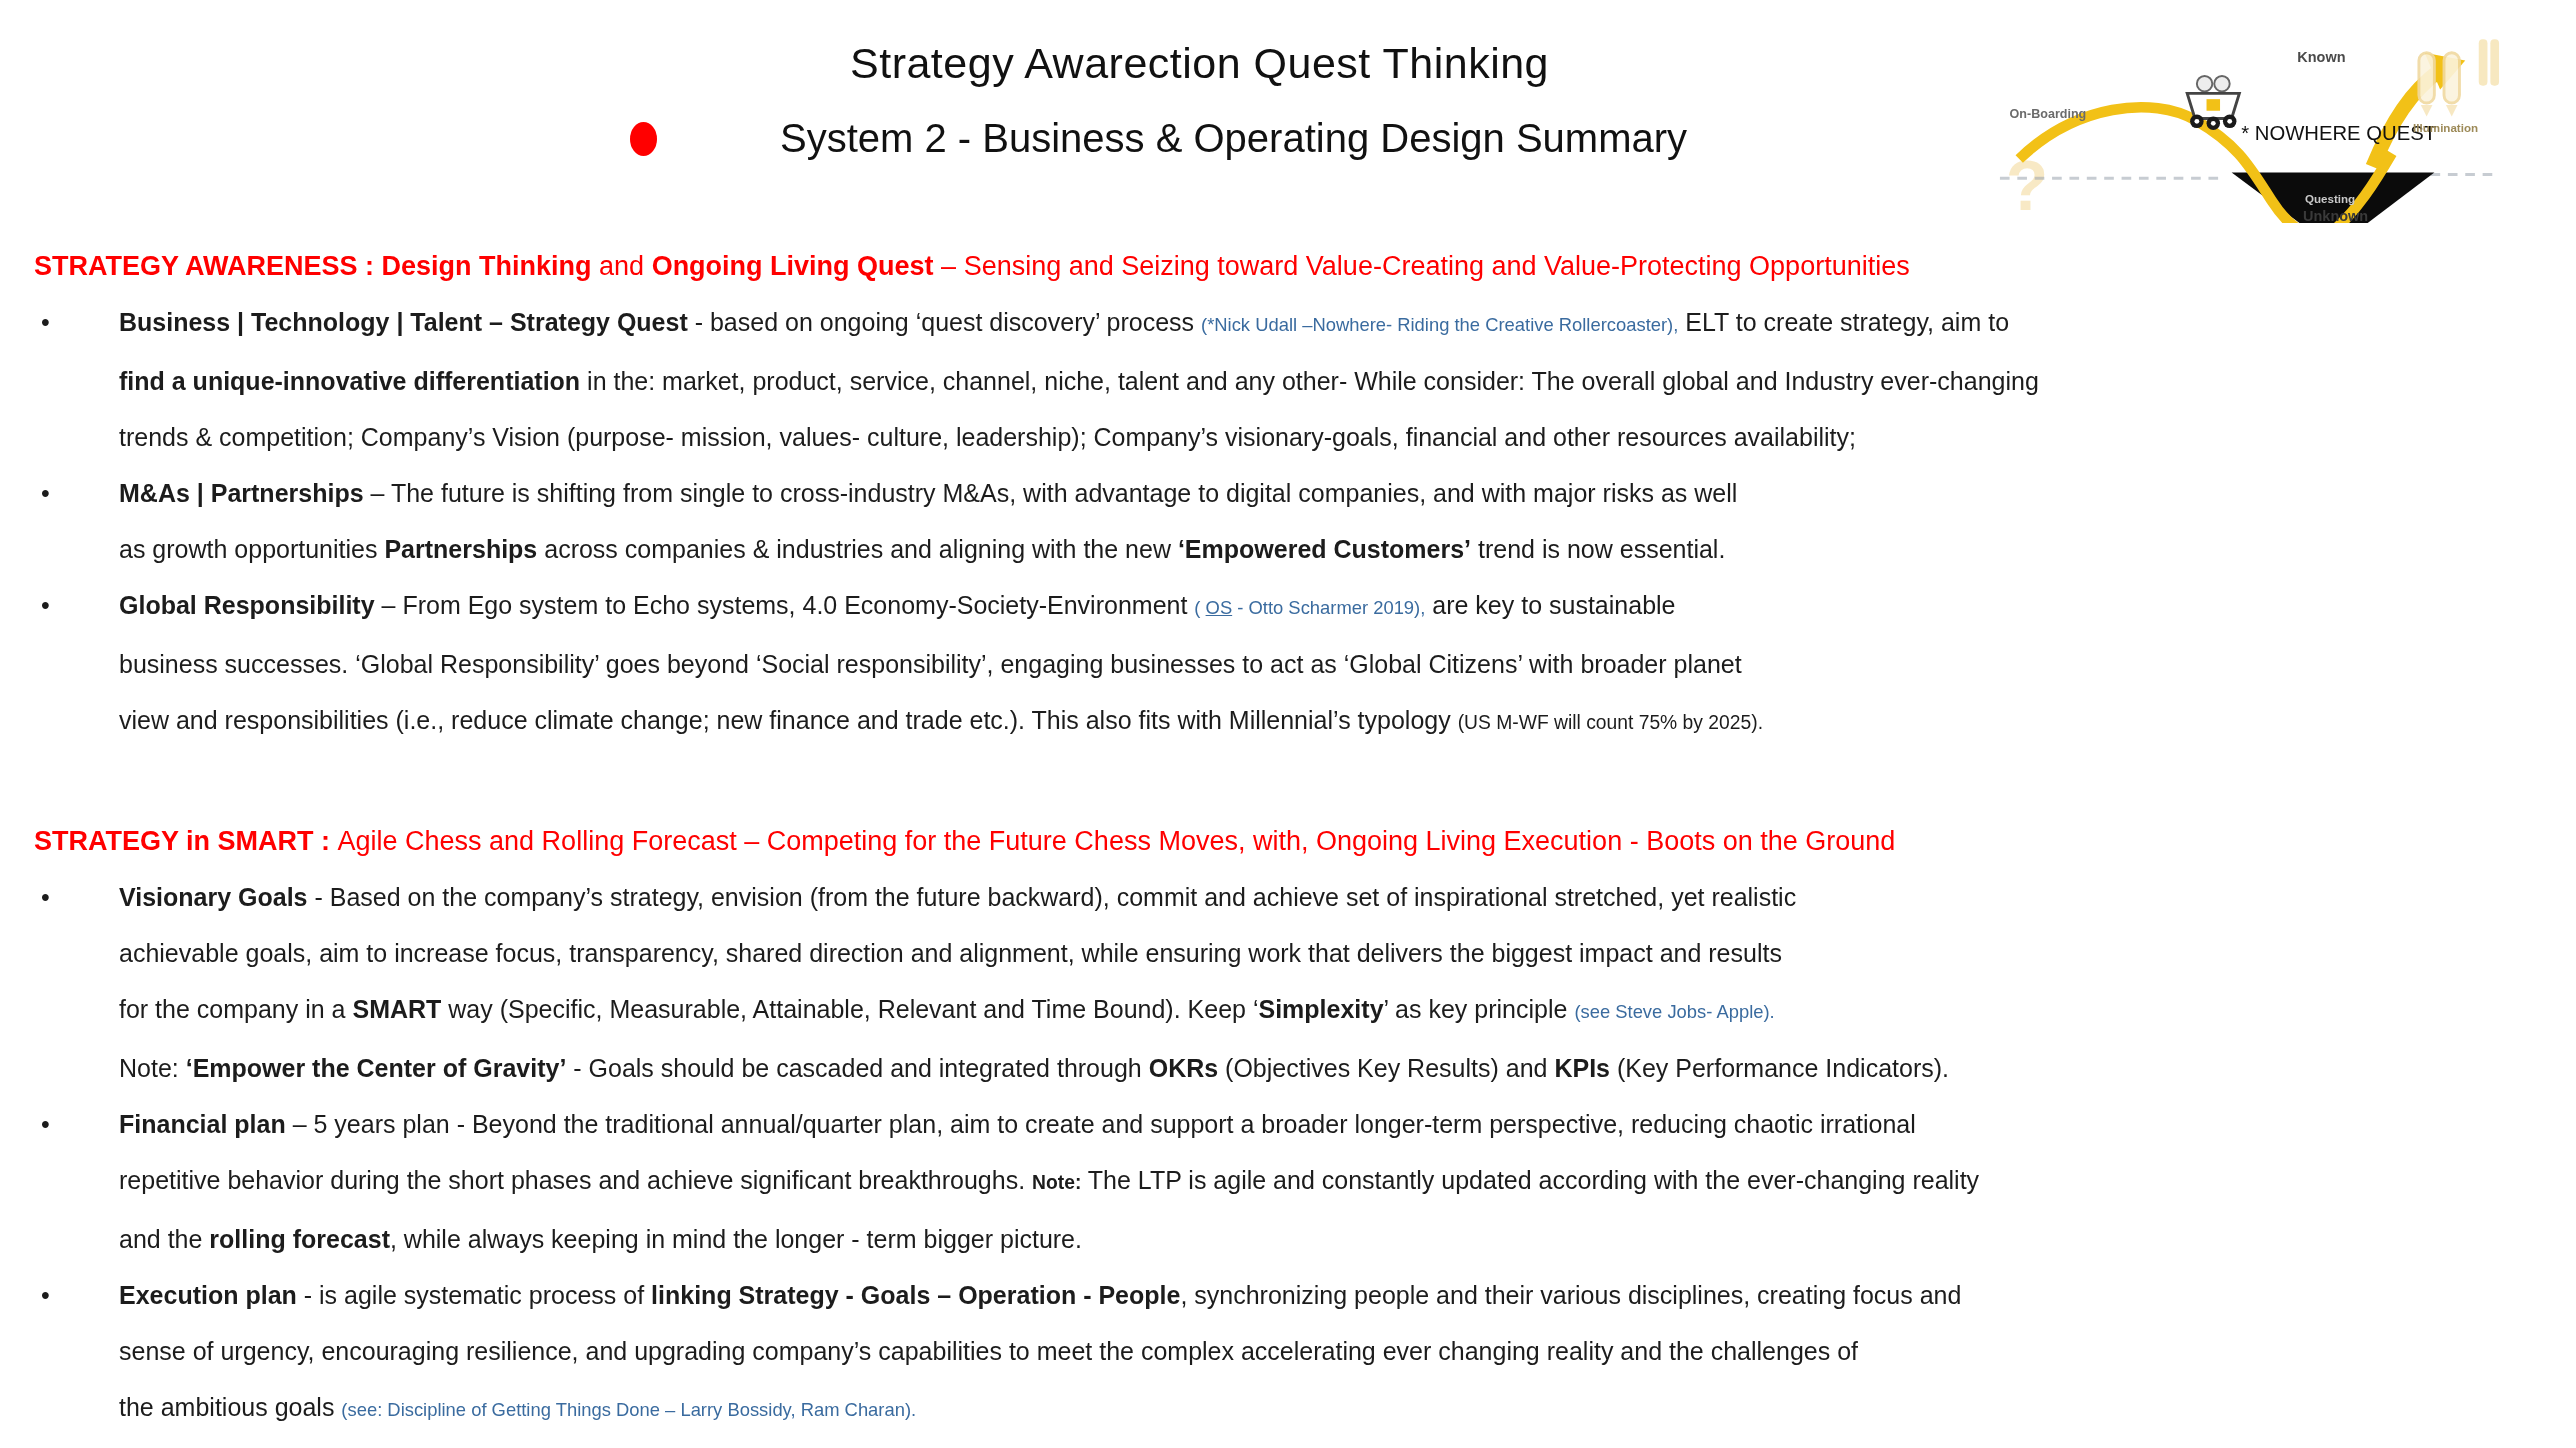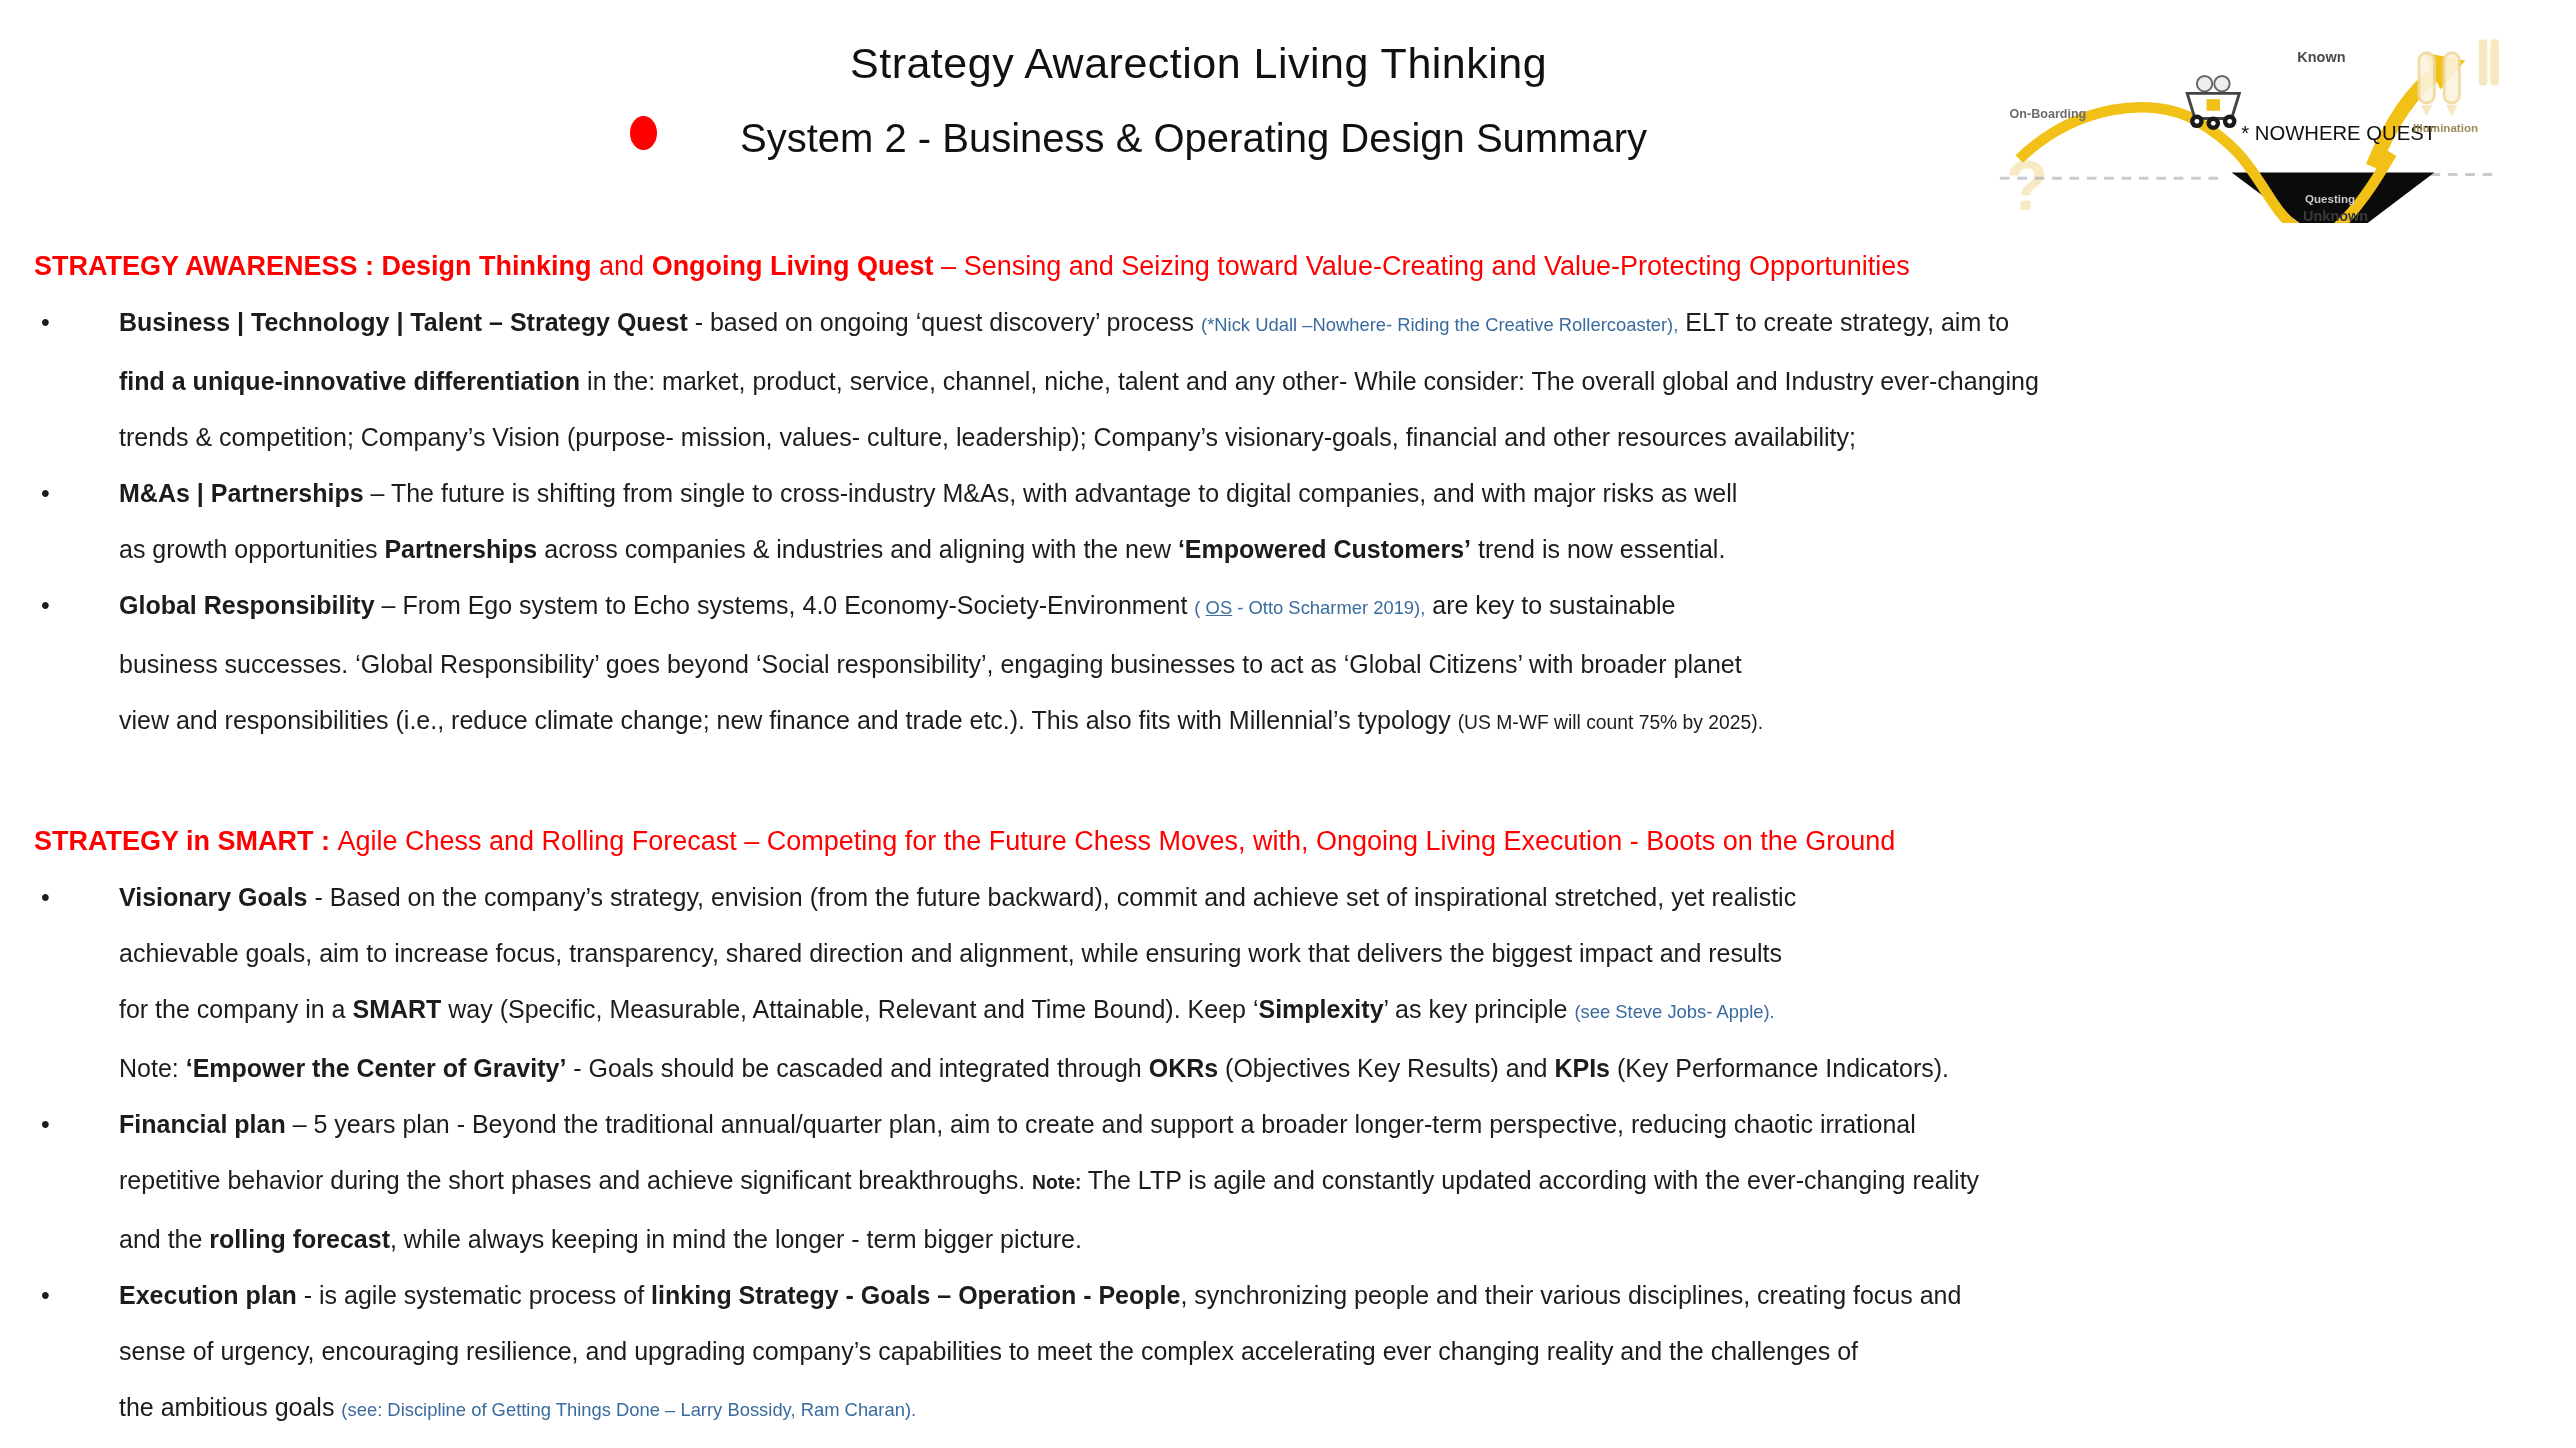--- a/index.html
+++ b/index.html
@@ -5,21 +5,21 @@
   html,body{margin:0;padding:0;background:#e8e8e8;}
   .slide{
     position:relative;width:2576px;height:1449px;background:#ffffff;
     font-family:"Liberation Sans",sans-serif;color:#1c1c1c;overflow:hidden;
   }
   
   .page-title{
     position:absolute;top:39px;left:850px;margin:0;
     font-size:43px;font-weight:400;color:#111;letter-spacing:0.5px;white-space:nowrap;
   }
-  .subtitle-row{position:absolute;top:116px;left:630px;display:flex;white-space:nowrap;}
+  .subtitle-row{position:absolute;top:116px;left:630px;display:flex;align-items:center;white-space:nowrap;gap:40px;}
   .red-dot{width:27px;height:34px;border-radius:50%;background:#ff0000;flex:none;}
   .page-subtitle{margin:0 0 0 83px;font-size:40px;font-weight:400;color:#111;}
   
   .quest-illustration{position:absolute;top:11.6px;left:1998px;width:502px;height:211px;}
   
   .content{position:absolute;top:238px;left:0;width:2368px;}
   .section{margin:0;}
   .section + .section{margin-top:62px;}
   .section-heading{margin-left:34px;font-size:27px;line-height:56px;color:#ff0000;font-weight:400;white-space:nowrap;}
   .bullet{display:flex;align-items:flex-start;padding-left:41px;}
@@ -29,21 +29,21 @@
   .run-cite{font-size:18.4px;color:#3a6b9f;}
   .run-underline{text-decoration:underline;}
   .run-small{font-size:19.3px;}
   .run-small.run-bold{font-size:19.3px;font-weight:700;}
 </style>
 </head>
 <body>
 
 <div class="slide">
 
-  <h1 class="page-title">Strategy Awarection Living Thinking</h1>
+  <h1 class="page-title">Strategy Awarection Quest Thinking</h1>
 
   <div class="subtitle-row">
     <span class="red-dot"></span>
     <h2 class="page-subtitle">System 2 - Business &amp; Operating Design Summary</h2>
   </div>
 
   <div class="quest-illustration">
     <svg width="502" height="211" viewBox="0 0 520 218">
 
       <text x="8" y="205" font-size="72" font-weight="bold" fill="#f0d080" opacity="0.45">?</text>

